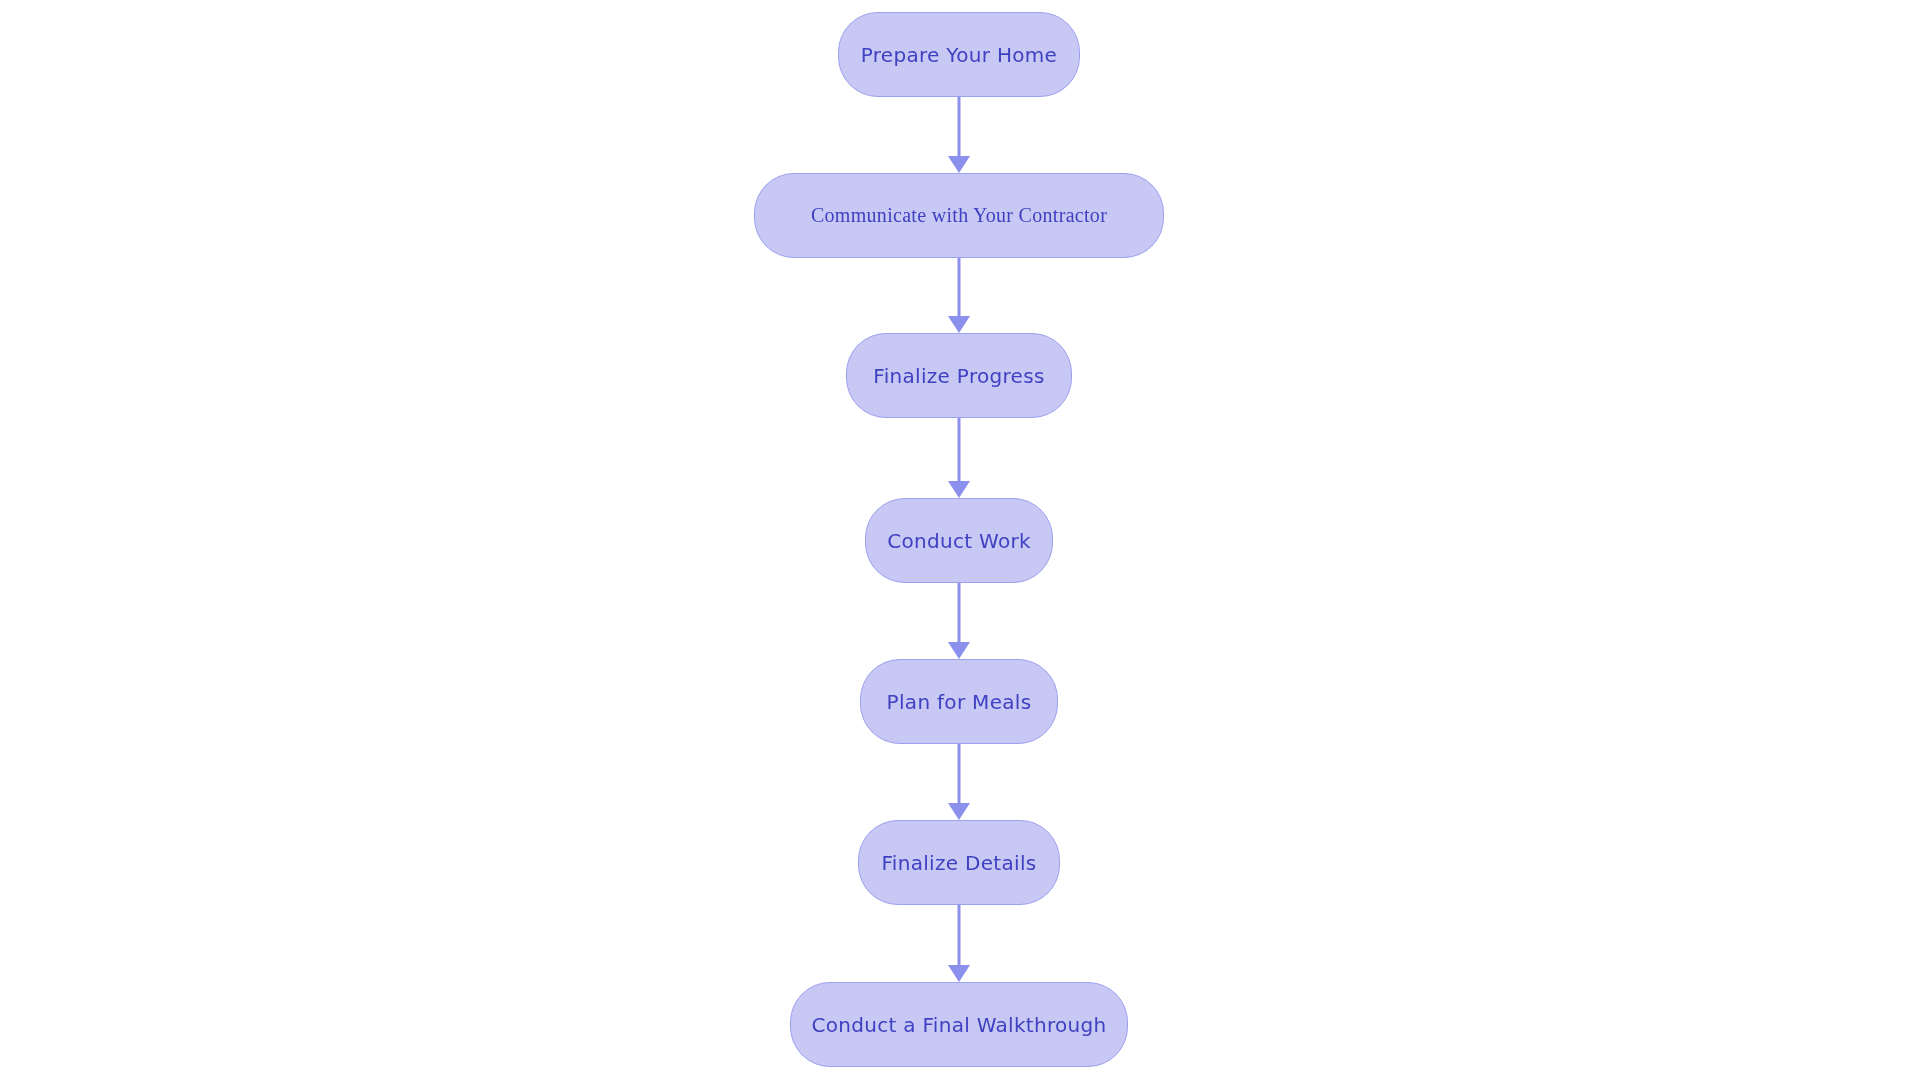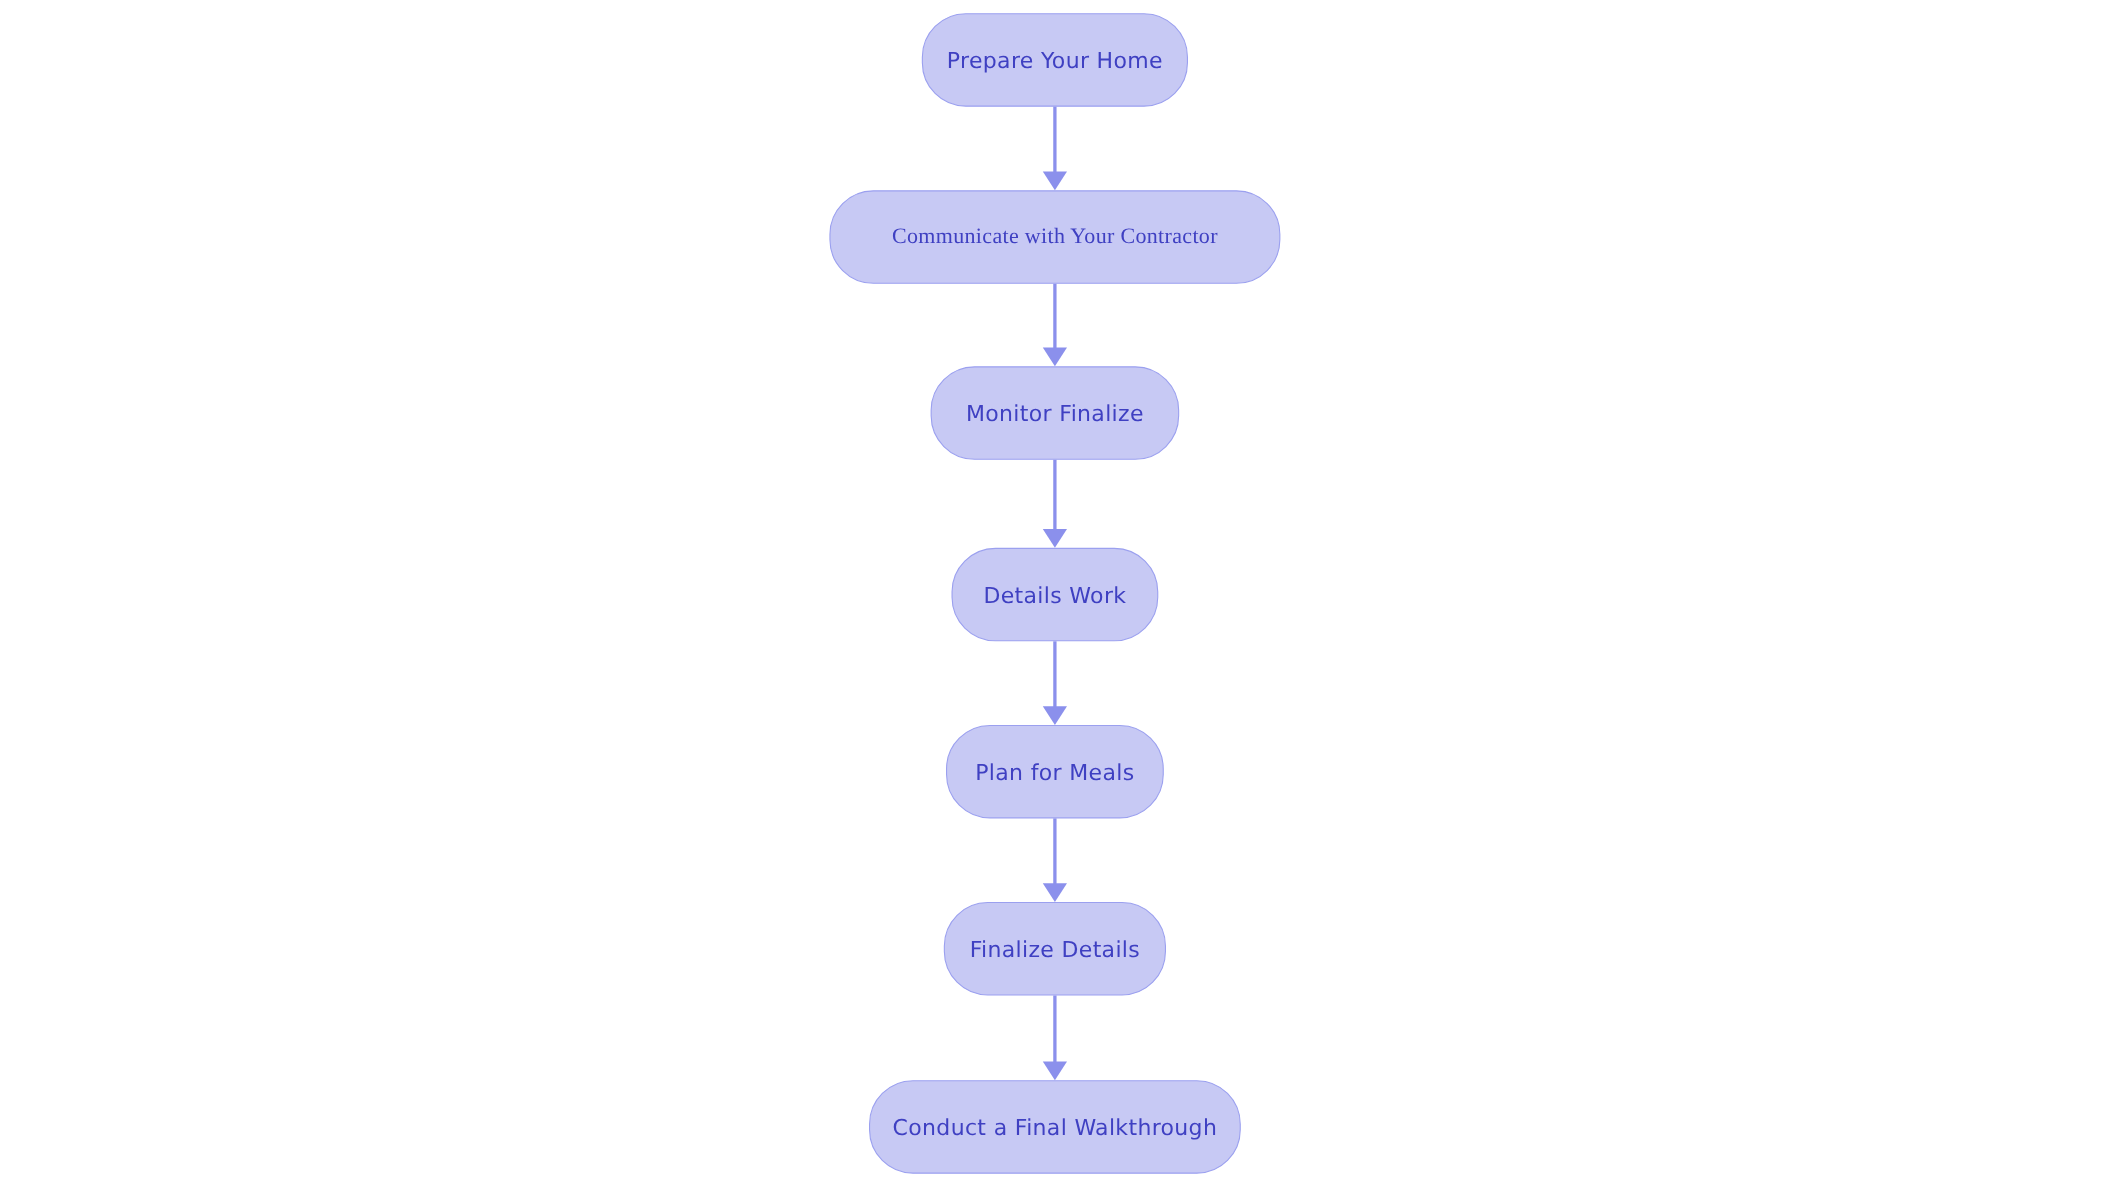--- a/index.html
+++ b/index.html
@@ -55,24 +55,24 @@
 <body>
 
 <div class="canvas" style="background: rgb(255, 255, 255);">
     <div class="flow-node" style="top: 12px; left: 838px; width: 242px; height: 85px; background: rgb(199, 201, 244); border-color: rgb(155, 160, 239); border-radius: 40px;">
       <span class="flow-node-label" style="color: rgb(63, 64, 194); font-size: 20px;">Prepare Your Home</span>
     </div>
     <div class="flow-node" style="top: 173px; left: 754px; width: 410px; height: 85px; background: rgb(199, 201, 244); border-color: rgb(155, 160, 239); border-radius: 40px; font-family: Liberation Serif, serif;">
       <span class="flow-node-label" style="color: rgb(63, 64, 194); font-size: 20px;">Communicate with Your Contractor</span>
     </div>
     <div class="flow-node" style="top: 333px; left: 846px; width: 226px; height: 85px; background: rgb(199, 201, 244); border-color: rgb(155, 160, 239); border-radius: 40px;">
-      <span class="flow-node-label" style="color: rgb(63, 64, 194); font-size: 20px;">Monitor Finalize</span>
+      <span class="flow-node-label" style="color: rgb(63, 64, 194); font-size: 20px;">Finalize Progress</span>
     </div>
     <div class="flow-node" style="top: 498px; left: 865px; width: 188px; height: 85px; background: rgb(199, 201, 244); border-color: rgb(155, 160, 239); border-radius: 40px;">
-      <span class="flow-node-label" style="color: rgb(63, 64, 194); font-size: 20px;">Details Work</span>
+      <span class="flow-node-label" style="color: rgb(63, 64, 194); font-size: 20px;">Conduct Work</span>
     </div>
     <div class="flow-node" style="top: 659px; left: 860px; width: 198px; height: 85px; background: rgb(199, 201, 244); border-color: rgb(155, 160, 239); border-radius: 40px;">
       <span class="flow-node-label" style="color: rgb(63, 64, 194); font-size: 20px;">Plan for Meals</span>
     </div>
     <div class="flow-node" style="top: 820px; left: 858px; width: 202px; height: 85px; background: rgb(199, 201, 244); border-color: rgb(155, 160, 239); border-radius: 40px;">
       <span class="flow-node-label" style="color: rgb(63, 64, 194); font-size: 20px;">Finalize Details</span>
     </div>
     <div class="flow-node" style="top: 982px; left: 790px; width: 338px; height: 85px; background: rgb(199, 201, 244); border-color: rgb(155, 160, 239); border-radius: 40px; text-align: center;">
       <span class="flow-node-label" style="color: rgb(63, 64, 194); font-size: 20px;">Conduct a Final Walkthrough</span>
     </div>

